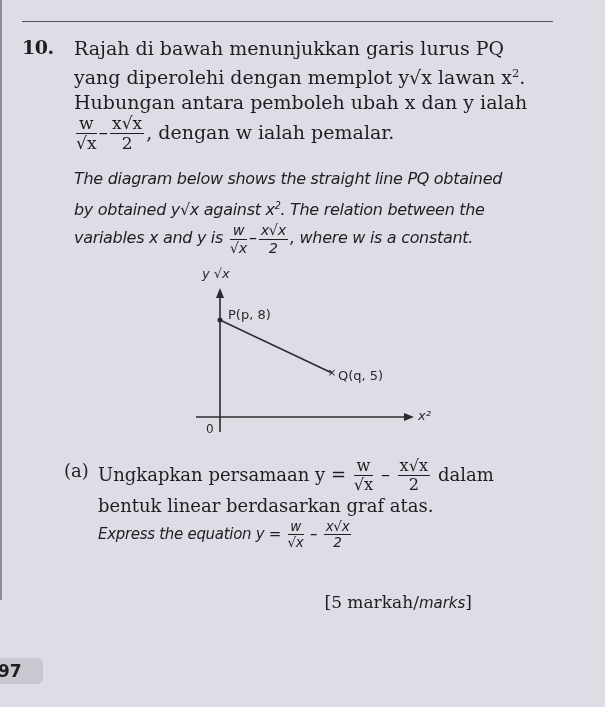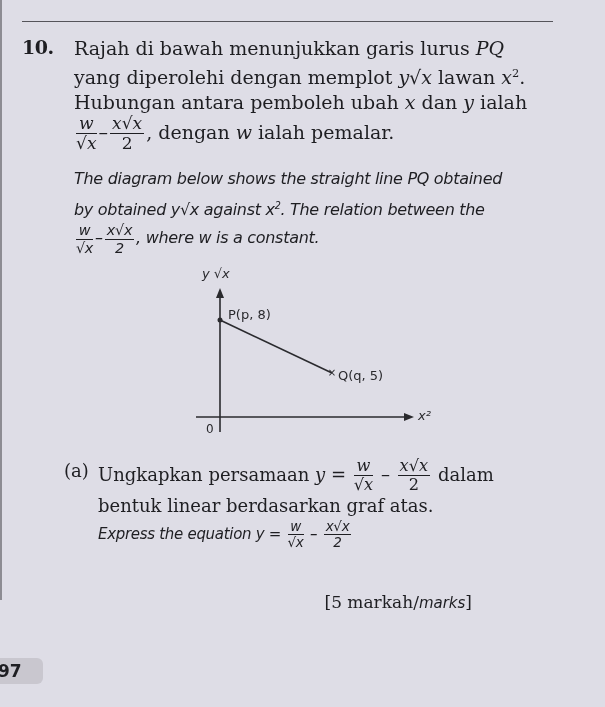--- a/index.html
+++ b/index.html
@@ -26,21 +26,21 @@
       position: absolute; left: 74px; top: 36px; width: 480px;
       font-size: 19px; line-height: 25px;
       text-align: justify;
     }
     .sans-block {
       position: absolute; left: 74px; top: 165px; width: 480px;
       font-family: "DejaVu Sans", "Liberation Sans", sans-serif;
       font-style: italic; font-size: 16px; line-height: 27px;
       text-align: justify; letter-spacing: -0.3px;
     }
-    .it { font-style: italic; }
+    .it { }
     .frac {
       display: inline-block; vertical-align: middle; text-align: center;
       line-height: 1; margin: 0 2px;
     }
     .frac .num { display: block; border-bottom: 1px solid #1e1e22; padding: 0 2px 1px; font-size: 0.9em; }
     .frac .den { display: block; padding-top: 1px; font-size: 0.9em; }
     sup { font-size: 0.6em; }
     .graph {
       position: absolute; left: 180px; top: 262px; width: 260px; height: 180px;
     }
@@ -80,21 +80,21 @@
 <div class="serif-block">
   <span>Rajah di bawah menunjukkan garis lurus </span><span class="it">PQ</span><br>
   <span>yang diperolehi dengan memplot </span><span class="it">y√x</span><span> lawan </span><span class="it">x</span><sup>2</sup><span>.</span><br>
   <span>Hubungan antara pemboleh ubah </span><span class="it">x</span><span> dan </span><span class="it">y</span><span> ialah</span><br>
   <span class="frac"><span class="num it">w</span><span class="den it">√x</span></span><span>–</span><span class="frac"><span class="num it">x√x</span><span class="den">2</span></span><span>, dengan </span><span class="it">w</span><span> ialah pemalar.</span>
 </div>
 
 <div class="sans-block">
   <span>The diagram below shows the straight line PQ obtained</span><br>
   <span>by obtained y√x against x</span><sup>2</sup><span>. The relation between the</span><br>
-  <span class="frac"><span class="num">w</span><span class="den">√x</span></span><span>–</span><span class="frac"><span class="num">x√x</span><span class="den">2</span></span><span>, where w is a constant.</span>
+  <span>variables x and y is </span><span class="frac"><span class="num">w</span><span class="den">√x</span></span><span>–</span><span class="frac"><span class="num">x√x</span><span class="den">2</span></span><span>, where w is a constant.</span>
 </div>
 
 <div class="graph">
   <svg viewBox="0 0 260 180">
 
     <line x1="40" y1="170" x2="40" y2="34" stroke="#2a2a2e" stroke-width="1.6"></line>
     <polygon points="40,26 36,36 44,36" fill="#2a2a2e"></polygon>
 
     <line x1="16" y1="155" x2="225" y2="155" stroke="#2a2a2e" stroke-width="1.6"></line>
     <polygon points="234,155 224,151 224,159" fill="#2a2a2e"></polygon>

